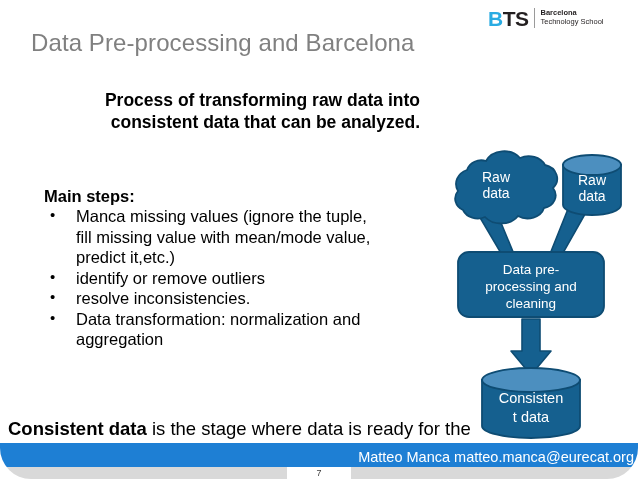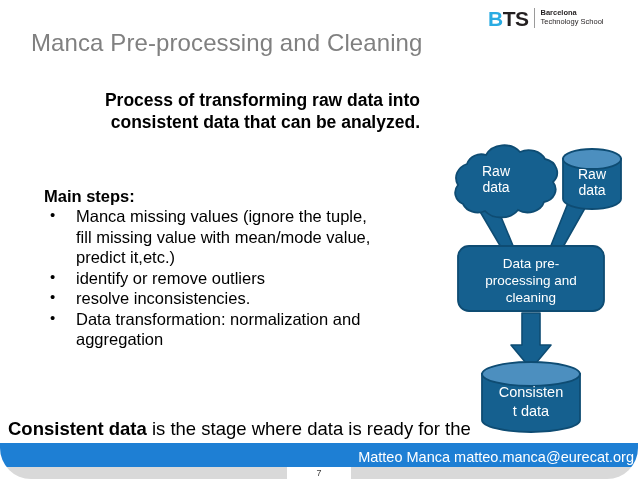--- a/index.html
+++ b/index.html
@@ -125,21 +125,21 @@
     color: #000000;
     line-height: 1.2;
     white-space: nowrap;
   }
   #closing .strong { font-weight: bold; }
 
   
   #diagram {
     position: absolute;
     left: 420px;
-    top: 143px;
+    top: 149px;
     width: 218px;
     height: 290px;
   }
   #diagram svg { display: block; }
 
   
   #footer-bar {
     position: absolute;
     left: 0;
     top: 443px;
@@ -185,21 +185,21 @@
 
   <div id="logo">
     <div id="logo-bts"><span class="b">B</span><span class="ts">TS</span></div>
     <div id="logo-divider"></div>
     <div id="logo-text">
       <span id="logo-line1">Barcelona</span>
       <span id="logo-line2">Technology School</span>
     </div>
   </div>
 
-  <div id="slide-title">Manca Pre-processing and Cleaning</div>
+  <div id="slide-title">Data Pre-processing and Barcelona</div>
 
   <div id="intro">Process of transforming raw data into consistent data that can be analyzed.</div>
 
   <div id="steps">
     <span id="steps-heading">Main steps:</span>
     <ul class="bullets">
       <li><span class="bullet-dot">•</span><span>Manca missing values (ignore the tuple, fill missing value with mean/mode value, predict it,etc.)</span></li>
       <li><span class="bullet-dot">•</span><span>identify or remove outliers</span></li>
       <li><span class="bullet-dot">•</span><span>resolve inconsistencies.</span></li>
       <li><span class="bullet-dot">•</span><span>Data transformation: normalization and aggregation</span></li>

